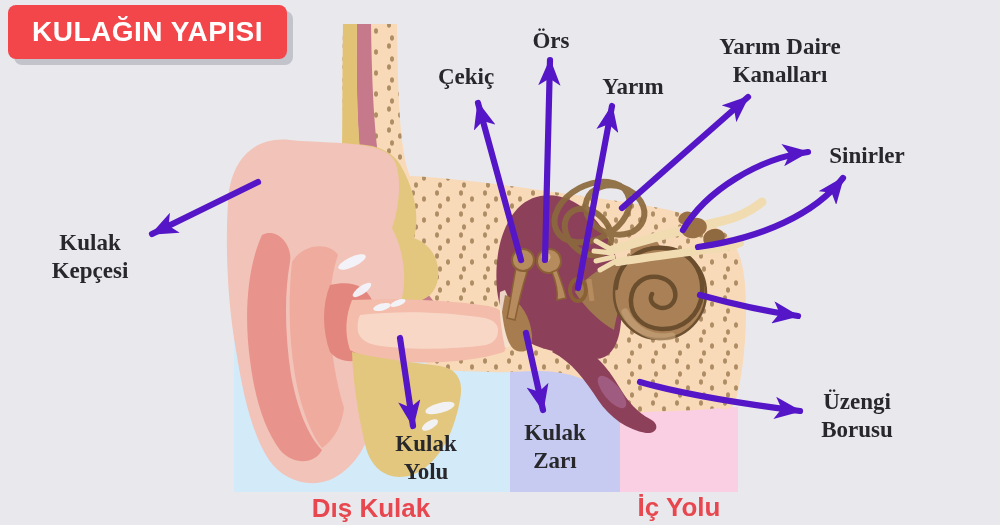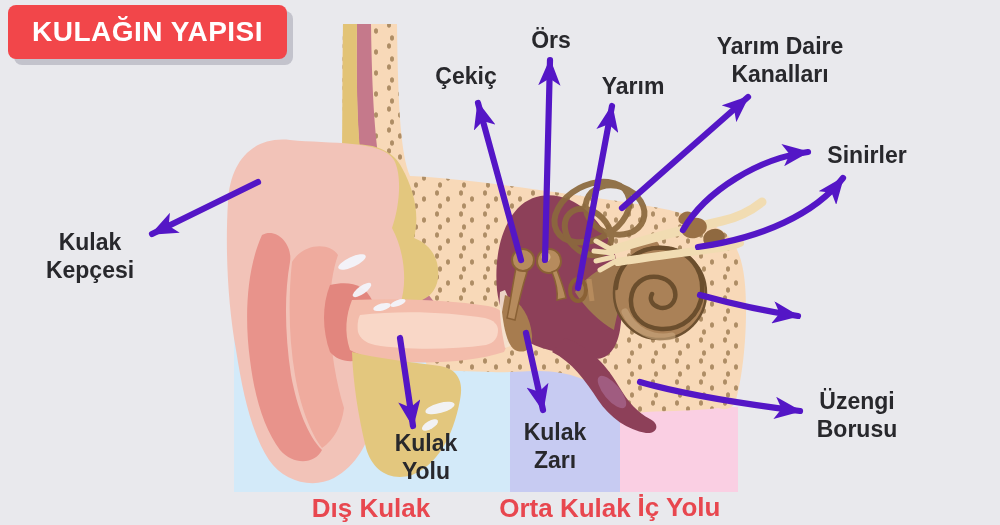--- a/index.html
+++ b/index.html
@@ -17,21 +17,21 @@
     background:#F2464A;color:#fff;
     font-size:28px;font-weight:800;letter-spacing:.5px;
     padding:11px 24px;border-radius:8px;
     box-shadow:6px 6px 0 #c3c3cc;
     z-index:6;
   }
 
   .lbl{
     position:absolute;transform:translate(-50%,-50%);
     color:#28282C;font-weight:700;font-size:23px;line-height:1.2;
-    text-align:center;white-space:pre-line;z-index:5;
+    text-align:center;white-space:pre-line;z-index:5;font-family:Liberation Serif, serif;
   }
   .region-lbl{
     position:absolute;transform:translate(-50%,-50%);
     color:#E8474F;font-weight:700;font-size:26px;white-space:nowrap;z-index:5;
   }
 
   .logo{position:absolute;right:16px;bottom:8px;z-index:6;}
   .logo .strip{
     position:absolute;left:-8px;right:-8px;top:46%;height:32%;z-index:0;
     background:linear-gradient(90deg,
@@ -206,17 +206,16 @@
   <div class="lbl" style="left:780px;top:61px">Yarım Daire
 Kanalları</div>
   <div class="lbl" style="left:857px;top:416px">Üzengi
 Borusu</div>
   <div class="lbl" style="left:426px;top:458px">Kulak
 Yolu</div>
   <div class="lbl" style="left:555px;top:447px">Kulak
 Zarı</div>
 
   <div class="region-lbl" style="left:371px;top:508px">Dış Kulak</div>
-  <div class="region-lbl" style="left:565px;top:508px">Orta Kulak</div>
   <div class="region-lbl" style="left:679px;top:507px">İç Yolu</div>
 
 
 </div>
 
 </body></html>

